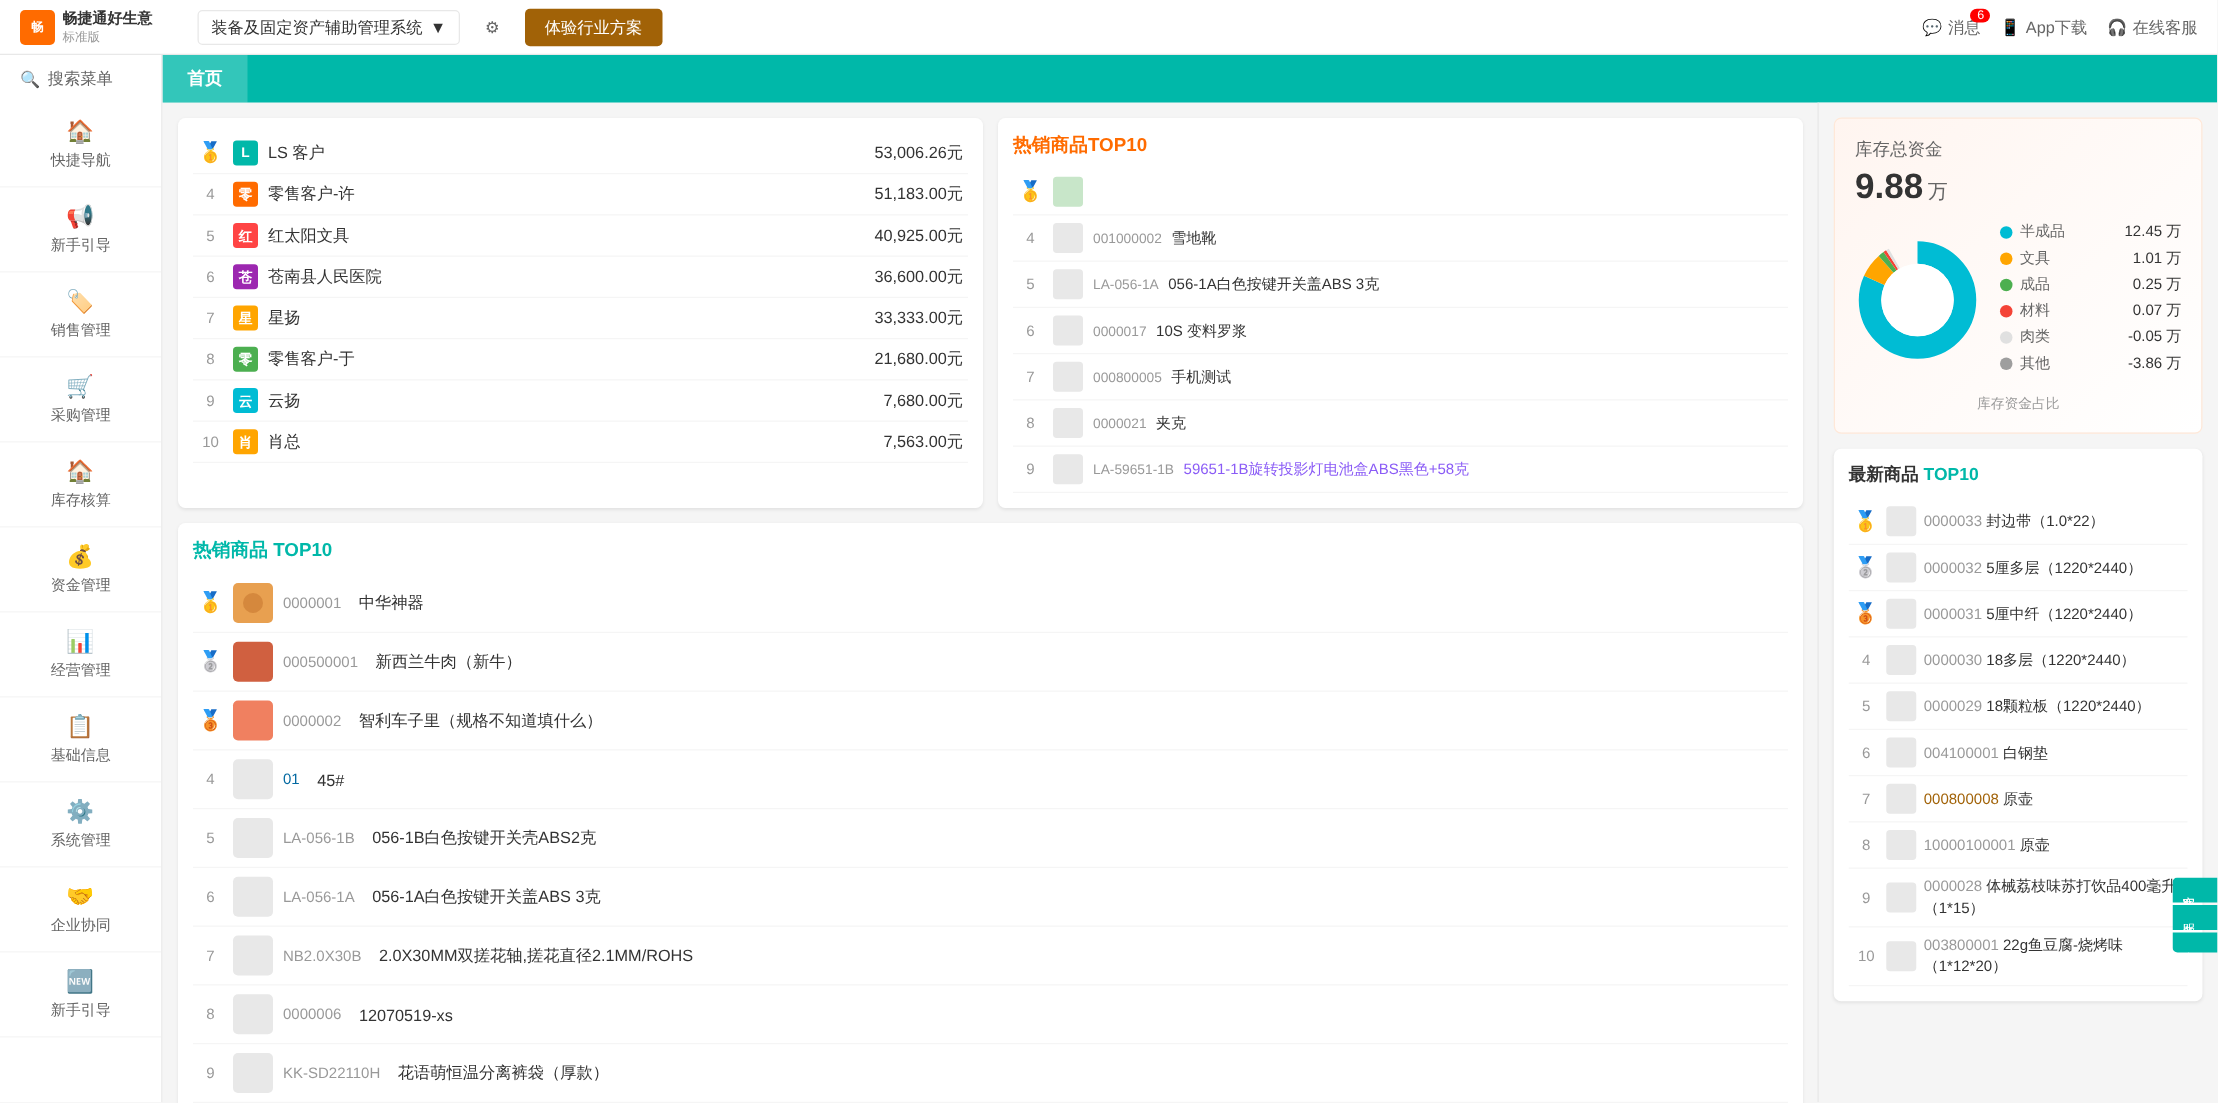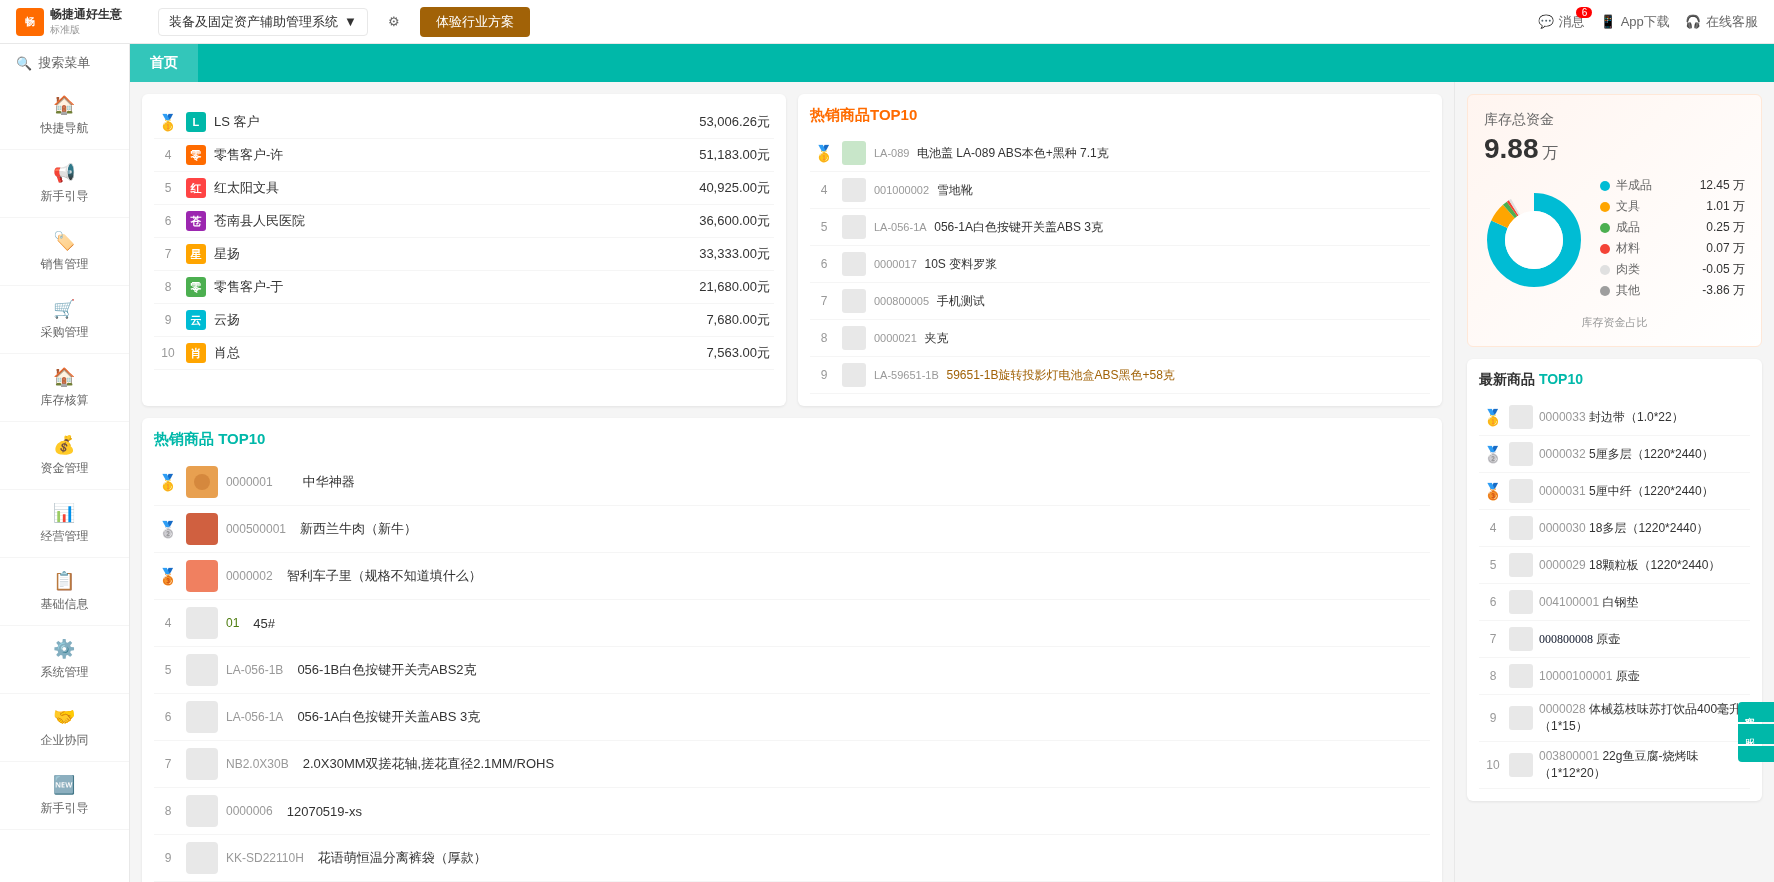--- a/index.html
+++ b/index.html
@@ -511,24 +511,20 @@
           </div>
 
           <div class="card col-right">
             <div class="section-header">
               <span class="section-title">热销商品TOP10</span>
             </div>
             <div>
               <div class="rank-row">
                 <span class="medal-gold">🥇</span>
                 <div class="latest-img" style="background:#c8e6c9;"></div>
-                <div style="flex:1;">
-                  <span style="color:#999;font-size:11px;">LA-089</span>
-                  <span style="color:#333;font-size:12px;margin-left:4px;">电池盖 LA-089 ABS本色+黑种 7.1克</span>
-                </div>
               </div>
               <div class="rank-row">
                 <span class="rank-num">4</span>
                 <div class="latest-img"></div>
                 <div style="flex:1;">
                   <span style="color:#999;font-size:11px;">001000002</span>
                   <span style="color:#333;font-size:12px;margin-left:4px;">雪地靴</span>
                 </div>
               </div>
               <div class="rank-row">
@@ -561,21 +557,21 @@
                 <div style="flex:1;">
                   <span style="color:#999;font-size:11px;">0000021</span>
                   <span style="color:#333;font-size:12px;margin-left:4px;">夹克</span>
                 </div>
               </div>
               <div class="rank-row">
                 <span class="rank-num">9</span>
                 <div class="latest-img"></div>
                 <div style="flex:1;">
                   <span style="color:#999;font-size:11px;">LA-59651-1B</span>
-                  <span style="color:#a16207;font-size:12px;margin-left:4px;">59651-1B旋转投影灯电池盒ABS黑色+58克</span>
+                  <span style="color:#8b5cf6;font-size:12px;margin-left:4px;">59651-1B旋转投影灯电池盒ABS黑色+58克</span>
                 </div>
               </div>
             </div>
           </div>
 
         </div>
 
         <div class="card">
           <div class="section-header">
             <span class="section-title-teal">热销商品 TOP10</span>
@@ -583,21 +579,21 @@
           <div>
             <div class="product-row">
               <span class="medal-gold">🥇</span>
               <div class="product-img" style="background:#e8a050;">
                 <svg width="28" height="28" viewBox="0 0 28 28">
                     <rect width="28" height="28" fill="#e8a050" rx="3"></rect>
                     <circle cx="14" cy="14" r="8" fill="#c87830" opacity="0.6"></circle>
                   </svg>
               </div>
               <span style="color:#999;font-size:12px;">0000001</span>
-              <span style="color:#333;font-size:13px;margin-left:22px;">中华神器</span>
+              <span style="color:#333;font-size:13px;margin-left:6px;">中华神器</span>
             </div>
             <div class="product-row">
               <span class="medal-silver">🥈</span>
               <div class="product-img" style="background:#d06040;">
                 <svg width="28" height="28" viewBox="0 0 28 28">
                     <rect width="28" height="28" fill="#d06040" rx="3"></rect>
                   </svg>
               </div>
               <span style="color:#999;font-size:12px;">000500001</span>
               <span style="color:#333;font-size:13px;margin-left:6px;">新西兰牛肉（新牛）</span>
@@ -608,21 +604,21 @@
                 <svg width="28" height="28" viewBox="0 0 28 28">
                     <rect width="28" height="28" fill="#f08060" rx="3"></rect>
                   </svg>
               </div>
               <span style="color:#999;font-size:12px;">0000002</span>
               <span style="color:#333;font-size:13px;margin-left:6px;">智利车子里（规格不知道填什么）</span>
             </div>
             <div class="product-row">
               <span class="rank-num" style="width:20px;text-align:center;">4</span>
               <div class="product-img"></div>
-              <span style="color:#4d7c0f;font-size:12px;">01</span>
+              <span style="color:#0369a1;font-size:12px;">01</span>
               <span style="color:#333;font-size:13px;margin-left:6px;">45#</span>
             </div>
             <div class="product-row">
               <span class="rank-num" style="width:20px;text-align:center;">5</span>
               <div class="product-img"></div>
               <span style="color:#999;font-size:12px;">LA-056-1B</span>
               <span style="color:#333;font-size:13px;margin-left:6px;">056-1B白色按键开关壳ABS2克</span>
             </div>
             <div class="product-row">
               <span class="rank-num" style="width:20px;text-align:center;">6</span>
@@ -752,21 +748,21 @@
               <span class="latest-rank">6</span>
               <div class="latest-img"></div>
               <span class="latest-info">
                 <span style="color:#999;">004100001</span>&nbsp;白钢垫
               </span>
             </div>
             <div class="latest-row">
               <span class="latest-rank">7</span>
               <div class="latest-img"></div>
               <span class="latest-info">
-                <span style="color:#0f172a;font-family:Liberation Serif, serif;">000800008</span>&nbsp;原壶
+                <span style="color:#a16207;">000800008</span>&nbsp;原壶
               </span>
             </div>
             <div class="latest-row">
               <span class="latest-rank">8</span>
               <div class="latest-img"></div>
               <span class="latest-info">
                 <span style="color:#999;">10000100001</span>&nbsp;原壶
               </span>
             </div>
             <div class="latest-row">

